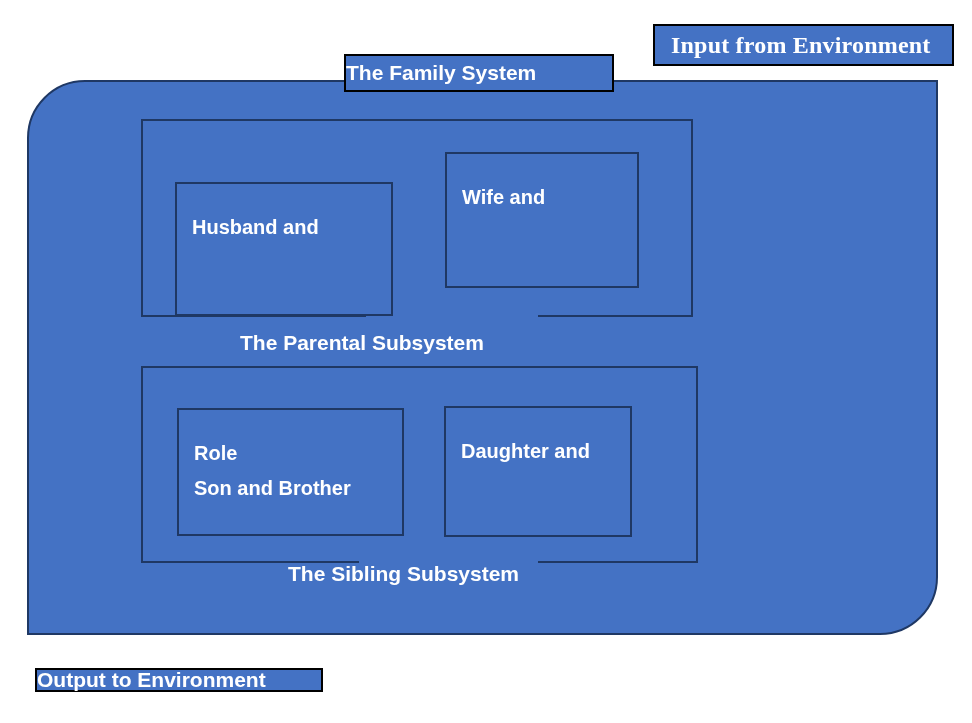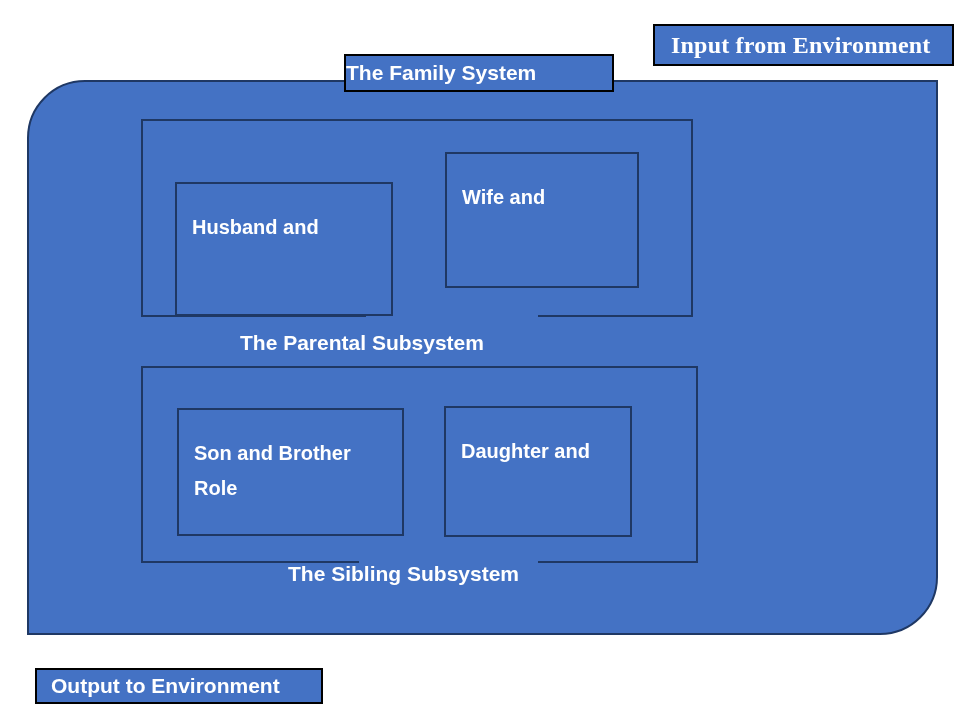--- a/index.html
+++ b/index.html
@@ -56,22 +56,21 @@
     left: 344px;
     top: 54px;
     width: 270px;
     height: 38px;
     font-size: 21px;
   }
   #chip-output {
     left: 35px;
     top: 668px;
     width: 288px;
-    height: 36px;
-    padding-left: 14px;
+    height: 24px;
     font-size: 21px;
   }
 
   
   .subsystem {
     position: absolute;
     box-sizing: border-box;
   }
   .subsystem .edge {
     position: absolute;
@@ -147,22 +146,22 @@
 
 <div id="sibling-subsystem" class="subsystem">
   <span class="edge sub-top"></span>
   <span class="edge sub-left"></span>
   <span class="edge sub-right"></span>
   <span class="edge sub-bot-l"></span>
   <span class="edge sub-bot-r"></span>
 </div>
 
 <div id="role-son" class="role-box">
+  <span class="role-line">Role</span>
   <span class="role-line">Son and Brother</span>
-  <span class="role-line">Role</span>
 </div>
 
 <div id="role-daughter" class="role-box">
   <span class="role-line">Daughter and</span>
 </div>
 
 <div id="caption-sibling" class="subsystem-caption">The Sibling Subsystem</div>
 
 <div id="chip-input" class="chip">Input from Environment</div>
 

